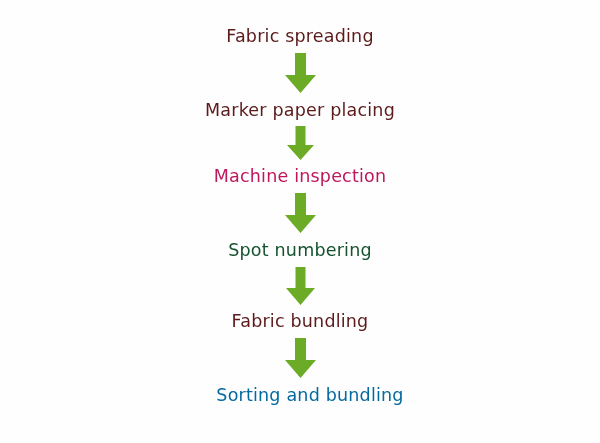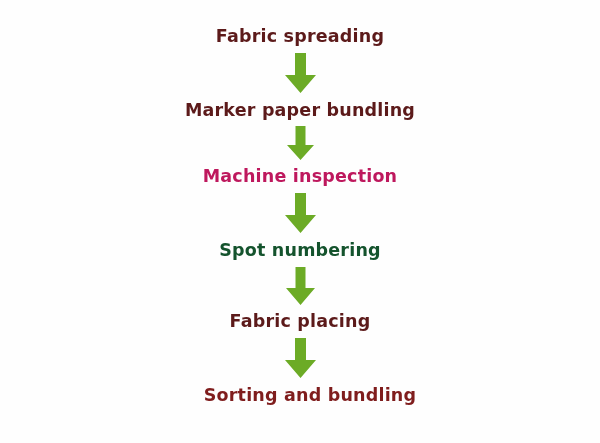--- a/index.html
+++ b/index.html
@@ -23,21 +23,21 @@
     display: flex;
     flex-direction: column;
     align-items: center;
     justify-content: flex-start;
     padding-top: 26px;
   }
 
   .step-label {
     color: #5c1a1a;
     font-family: "DejaVu Sans", "Liberation Sans", sans-serif;
-    font-weight: bold;
+    font-weight: normal;
     font-size: 17.5px;
     letter-spacing: 0.2px;
     line-height: 1.15;
     text-align: center;
     white-space: nowrap;
     user-select: none;
   }
 
   .arrow-connector {
     display: block;
@@ -62,21 +62,21 @@
   <div class="gap-a"></div>
 
   <span class="arrow-connector">
     <svg width="31" height="40" viewBox="0 0 31 40" aria-hidden="true">
       <polygon points="10,0 21,0 21,22 31,22 15.5,40 0,22 10,22" fill="#6cab26"></polygon>
     </svg>
   </span>
 
   <div class="gap-a"></div>
 
-  <div class="step-label" style="color: rgb(92, 26, 26);">Marker paper bundling</div>
+  <div class="step-label" style="color: rgb(92, 26, 26);">Marker paper placing</div>
 
   <div class="gap-b"></div>
 
   <span class="arrow-connector">
     <svg width="27" height="34" viewBox="0 0 27 34" aria-hidden="true">
       <polygon points="8.5,0 18.5,0 18.5,19 27,19 13.5,34 0,19 8.5,19" fill="#6cab26"></polygon>
     </svg>
   </span>
 
   <div class="gap-b"></div>
@@ -98,27 +98,27 @@
   <div class="gap-b"></div>
 
   <span class="arrow-connector">
     <svg width="29" height="38" viewBox="0 0 29 38" aria-hidden="true">
       <polygon points="9.5,0 19.5,0 19.5,21 29,21 14.5,38 0,21 9.5,21" fill="#6cab26"></polygon>
     </svg>
   </span>
 
   <div class="gap-b"></div>
 
-  <div class="step-label" style="color: rgb(92, 26, 26);">Fabric placing</div>
+  <div class="step-label" style="color: rgb(92, 26, 26);">Fabric bundling</div>
 
   <div class="gap-a"></div>
 
   <span class="arrow-connector">
     <svg width="31" height="40" viewBox="0 0 31 40" aria-hidden="true">
       <polygon points="10,0 21,0 21,22 31,22 15.5,40 0,22 10,22" fill="#6cab26"></polygon>
     </svg>
   </span>
 
   <div class="gap-a"></div>
 
-  <div class="step-label" style="color: #7f1d1d; margin-left: 20px;">Sorting and bundling</div>
+  <div class="step-label" style="color: #0369a1; margin-left: 20px;">Sorting and bundling</div>
 
 </div>
 
 </body></html>

